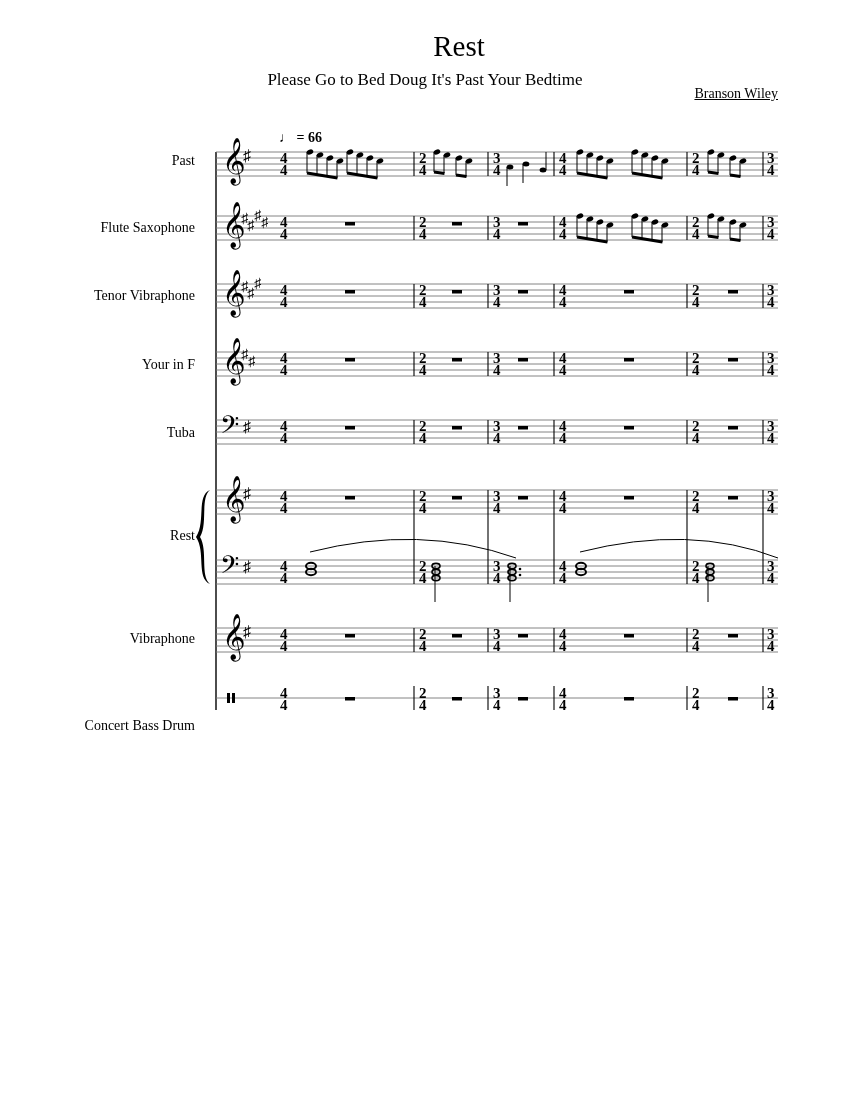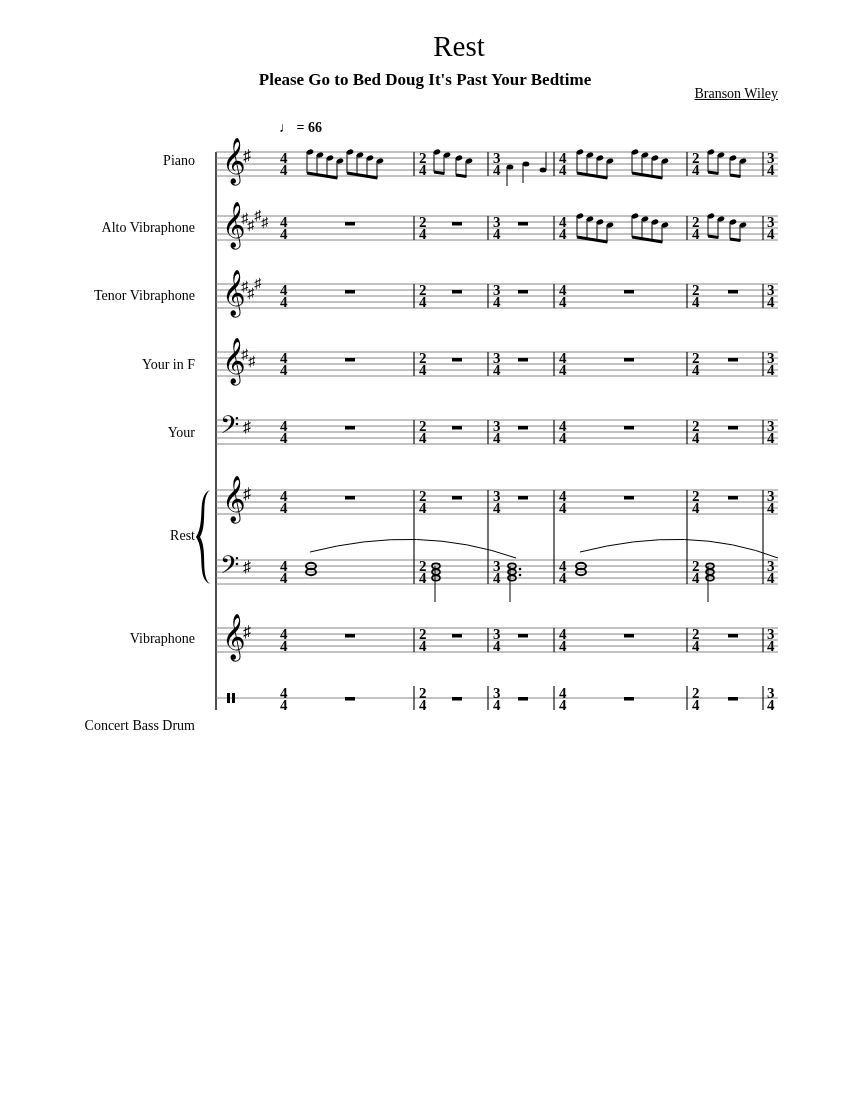--- a/index.html
+++ b/index.html
@@ -1,39 +1,39 @@
 <!DOCTYPE html>
 <html><head>
 <meta charset="utf-8">
 <style>
   html, body { margin: 0; padding: 0; background: #ffffff; }
   body { width: 850px; height: 1100px; position: relative; overflow: hidden;
          font-family: "Liberation Serif", "DejaVu Serif", serif; color: #000; }
   .title { position: absolute; top: 30px; left: 0; width: 850px; text-align: center;
            font-size: 29px; padding-left: 34px; }
   .subtitle { position: absolute; top: 70px; left: 250px; width: 350px; text-align: center;
-              font-size: 17px; font-weight: bold; }
+              font-size: 17px; }
   .composer { position: absolute; top: 86px; right: 72px; font-size: 14px; text-decoration: underline; }
-  .tempo { position: absolute; top: 120px; left: 279px; font-size: 14px; font-weight: bold; }
+  .tempo { position: absolute; top: 130px; left: 279px; font-size: 14px; font-weight: bold; }
   .inst-label { position: absolute; right: 655px; font-size: 14px; white-space: nowrap; text-align: right; }
   svg.score { position: absolute; left: 0; top: 0; }
 </style>
 </head>
 <body>
 
 <div class="title">Rest</div>
 <div class="subtitle">Please Go to Bed Doug It's Past Your Bedtime</div>
 <div class="composer">Branson Wiley</div>
 <div class="tempo">♩ = 66</div>
 
-<div class="inst-label" style="top:153px">Piano</div>
-<div class="inst-label" style="top:220px">Alto Vibraphone</div>
+<div class="inst-label" style="top:153px">Past</div>
+<div class="inst-label" style="top:220px">Flute Saxophone</div>
 <div class="inst-label" style="top:288px">Tenor Vibraphone</div>
 <div class="inst-label" style="top:357px">Your in F</div>
-<div class="inst-label" style="top:425px">Your</div>
+<div class="inst-label" style="top:425px">Tuba</div>
 <div class="inst-label" style="top:528px">Rest</div>
 <div class="inst-label" style="top:631px">Vibraphone</div>
 <div class="inst-label" style="top:718px">Concert Bass Drum</div>
 
 <svg class="score" width="850" height="1100" viewBox="0 0 850 1100">
   <defs>
     <g id="staff5">
       <line x1="216" x2="778" y1="0" y2="0" stroke="#777" stroke-width="0.9"></line>
       <line x1="216" x2="778" y1="6" y2="6" stroke="#777" stroke-width="0.9"></line>
       <line x1="216" x2="778" y1="12" y2="12" stroke="#777" stroke-width="0.9"></line>

